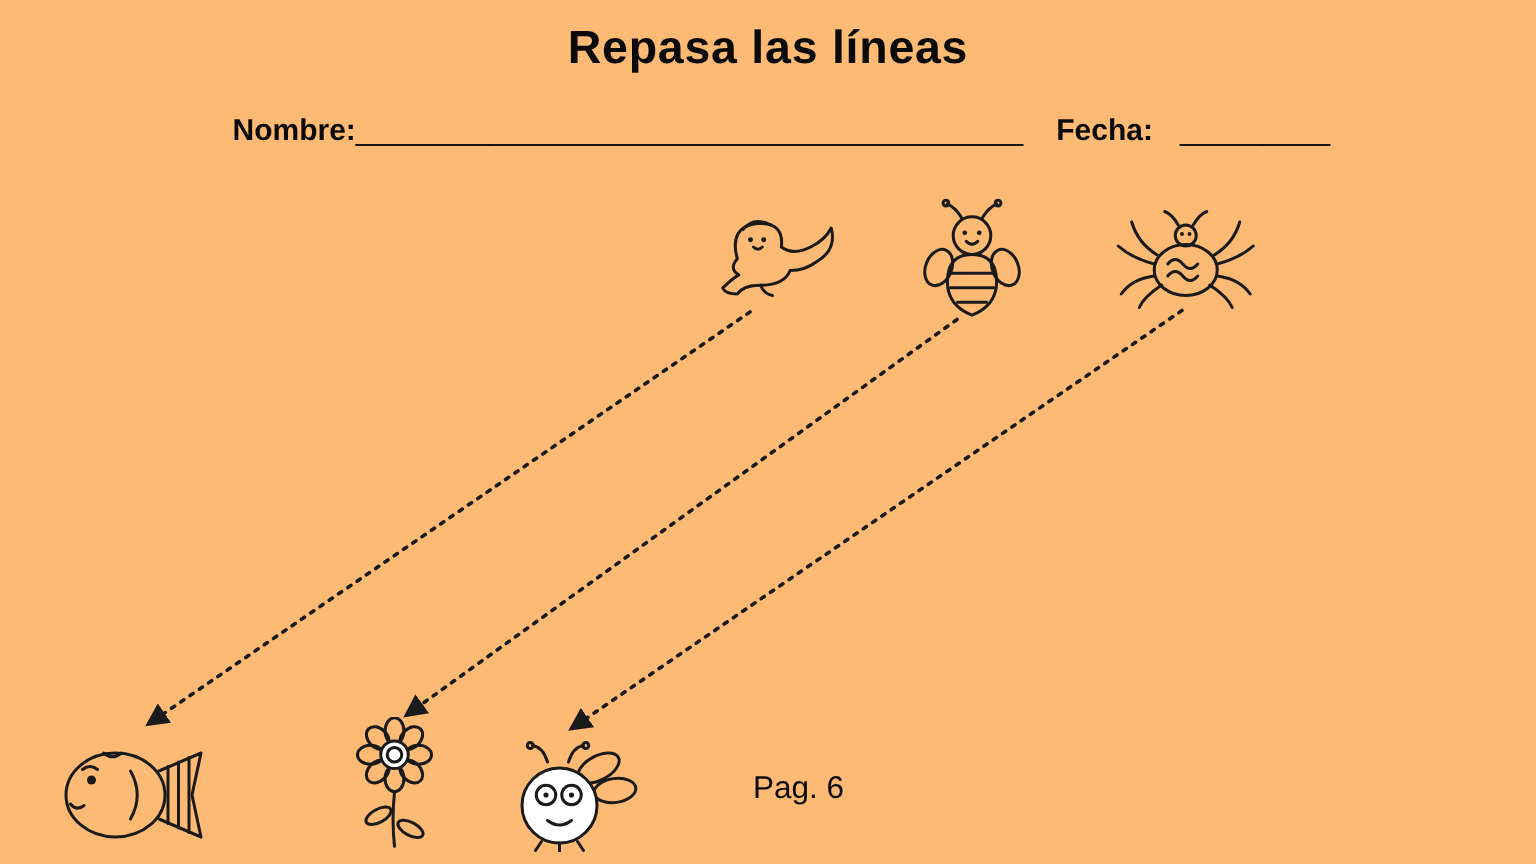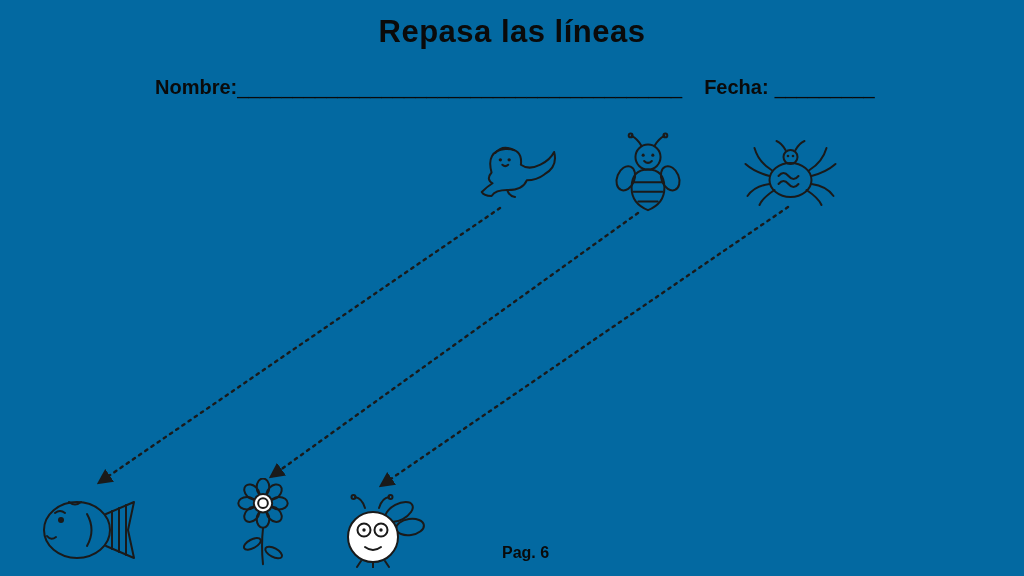--- a/index.html
+++ b/index.html
@@ -11,21 +11,21 @@
     width: 1024px;
     height: 576px;
     position: relative;
     overflow: hidden;
     font-family: "Liberation Sans", sans-serif;
     color: #111111;
   }
   .worksheet {
     position: absolute;
     inset: 0;
-    background: #0369a1;
+    background: #fdba74;
   }
   .title {
     position: absolute;
     top: 14px;
     left: 0;
     width: 100%;
     text-align: center;
     font-size: 31px;
     font-weight: bold;
     letter-spacing: 0.5px;
@@ -44,21 +44,21 @@
     color: #0a0a0a;
   }
   .header-row .line-fill {
     letter-spacing: 0px;
     font-weight: normal;
   }
   .fecha-label {
     margin-left: 22px;
   }
   .fecha-line {
-    margin-left: 6px;
+    margin-left: 18px;
   }
   .trace-svg {
     position: absolute;
     top: 0;
     left: 0;
     width: 1024px;
     height: 576px;
   }
   .icon {
     position: absolute;
@@ -66,24 +66,24 @@
   .icon svg {
     display: block;
     width: 100%;
     height: 100%;
   }
   .icon svg * {
     vector-effect: non-scaling-stroke;
   }
   .page-label {
     position: absolute;
-    top: 544px;
+    top: 514px;
     left: 502px;
-    font-size: 16px;
-    font-weight: bold;
+    font-size: 21px;
+    font-weight: normal;
     color: #0a0a0a;
   }
   
   .icon-seal   { left: 472px; top: 140px; width: 88px;  height: 66px; }
   .icon-bee    { left: 613px; top: 132px; width: 70px;  height: 82px; }
   .icon-spider { left: 742px; top: 138px; width: 96px;  height: 70px; }
   .icon-fish   { left: 38px;  top: 486px; width: 102px; height: 80px; }
   .icon-flower { left: 228px; top: 478px; width: 70px;  height: 92px; }
   .icon-fly    { left: 335px; top: 492px; width: 92px;  height: 76px; }
 </style>

